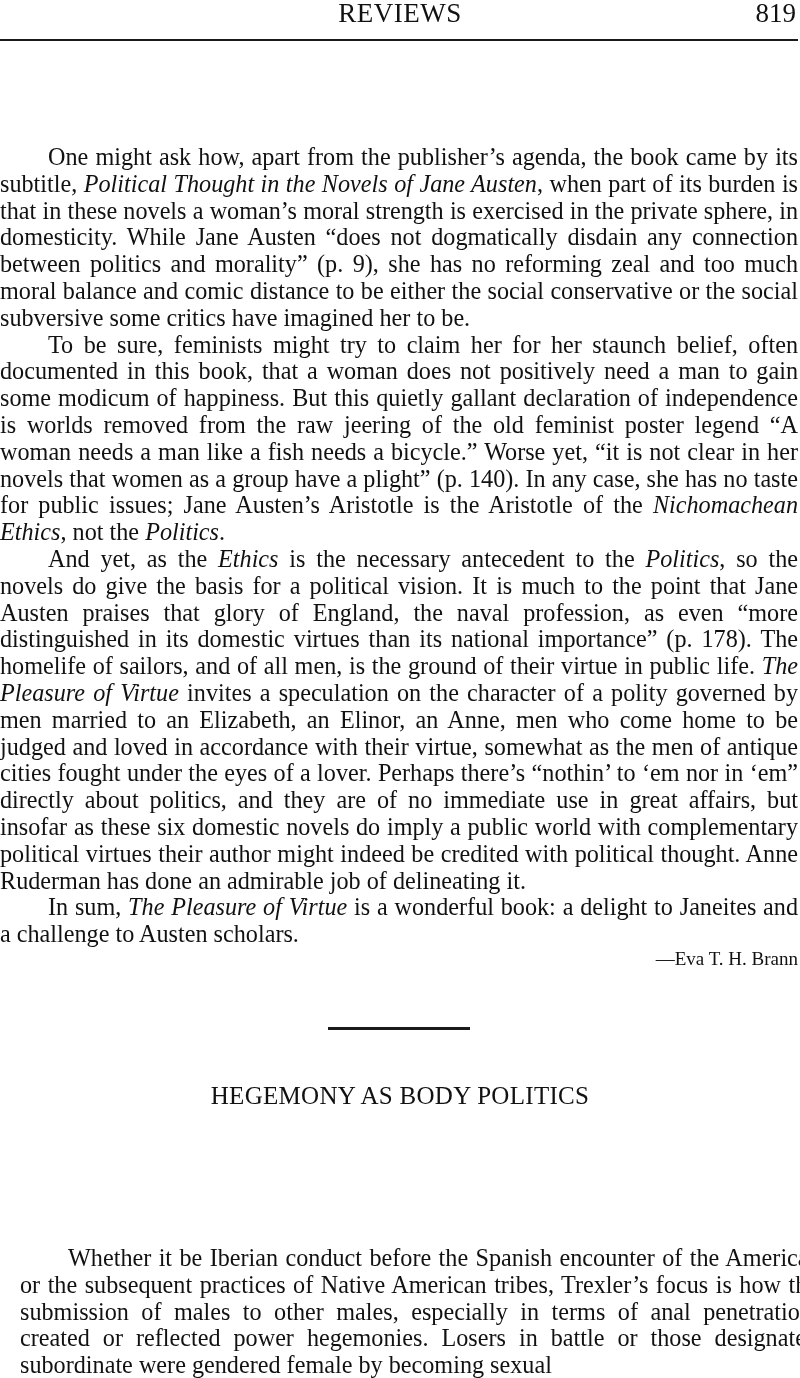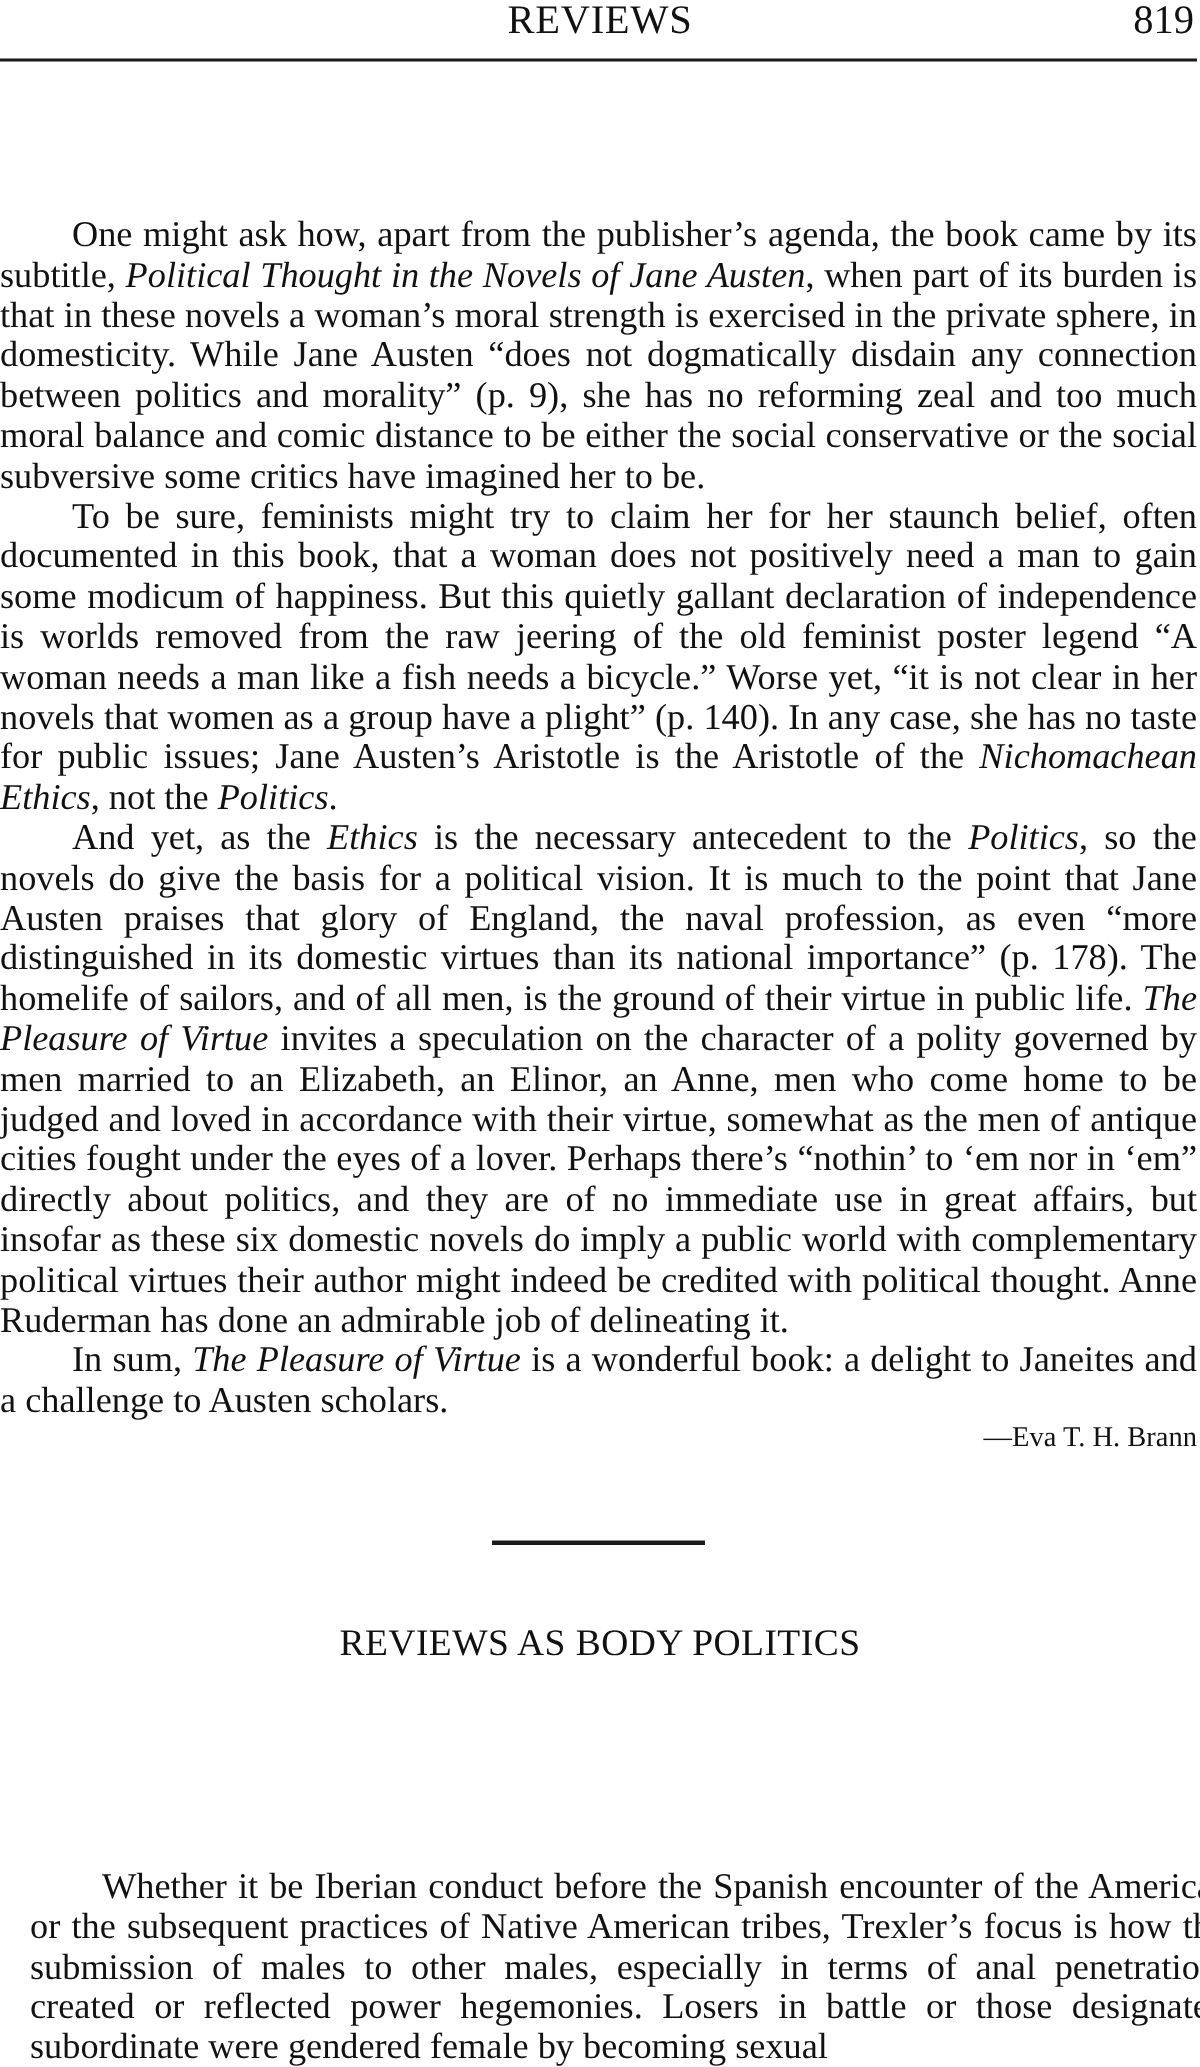--- a/index.html
+++ b/index.html
@@ -104,20 +104,20 @@
     <p><span>One might ask how, apart from the publisher’s agenda, the book came by its subtitle, </span><em>Political Thought in the Novels of Jane Austen</em><span>, when part of its burden is that in these novels a woman’s moral strength is exercised in the private sphere, in domesticity. While Jane Austen “does not dogmatically disdain any connection between politics and morality” (p. 9), she has no reforming zeal and too much moral balance and comic distance to be either the social conservative or the social subversive some critics have imagined her to be.</span></p>
     <p><span>To be sure, feminists might try to claim her for her staunch belief, often documented in this book, that a woman does not positively need a man to gain some modicum of happiness. But this quietly gallant declaration of independence is worlds removed from the raw jeering of the old feminist poster legend “A woman needs a man like a fish needs a bicycle.” Worse yet, “it is not clear in her novels that women as a group have a plight” (p. 140). In any case, she has no taste for public issues; Jane Austen’s Aristotle is the Aristotle of the </span><em>Nichomachean Ethics</em><span>, not the </span><em>Politics</em><span>.</span></p>
     <p><span>And yet, as the </span><em>Ethics</em><span> is the necessary antecedent to the </span><em>Politics</em><span>, so the novels do give the basis for a political vision. It is much to the point that Jane Austen praises that glory of England, the naval profession, as even “more distinguished in its domestic virtues than its national importance” (p. 178). The homelife of sailors, and of all men, is the ground of their virtue in public life. </span><em>The Pleasure of Virtue</em><span> invites a speculation on the character of a polity governed by men married to an Elizabeth, an Elinor, an Anne, men who come home to be judged and loved in accordance with their virtue, somewhat as the men of antique cities fought under the eyes of a lover. Perhaps there’s “nothin’ to ‘em nor in ‘em” directly about politics, and they are of no immediate use in great affairs, but insofar as these six domestic novels do imply a public world with complementary political virtues their author might indeed be credited with political thought. Anne Ruderman has done an admirable job of delineating it.</span></p>
     <p><span>In sum, </span><em>The Pleasure of Virtue</em><span> is a wonderful book: a delight to Janeites and a challenge to Austen scholars.</span></p>
   </div>
 
   <div class="signature">—Eva T. H. Brann</div>
 
   <div class="divider"></div>
 
-  <div class="section-title">REVIEWS AS BODY POLITICS</div>
+  <div class="section-title">HEGEMONY AS BODY POLITICS</div>
 
 
   <div class="text-block" style="top: 1245px; margin-left: 20px;">
     <p><span>Whether it be Iberian conduct before the Spanish encounter of the Americas or the subsequent practices of Native American tribes, Trexler’s focus is how the submission of males to other males, especially in terms of anal penetration, created or reflected power hegemonies. Losers in battle or those designated subordinate were gendered female by becoming sexual</span></p>
   </div>
 
 </div>
 
 </body></html>

